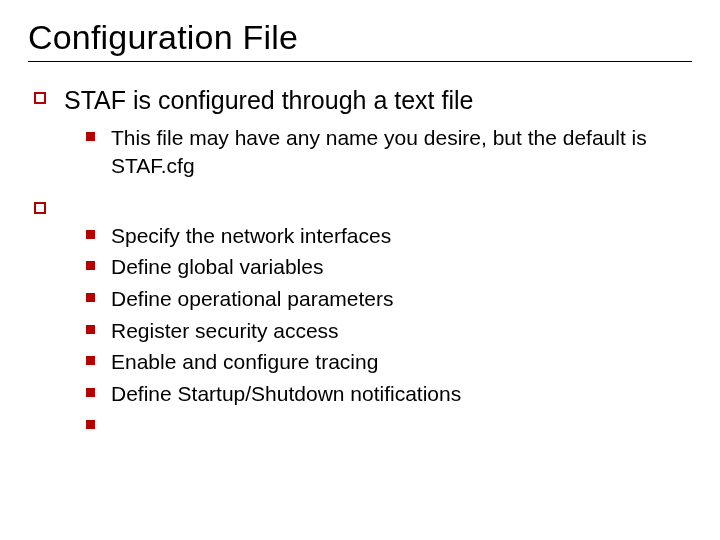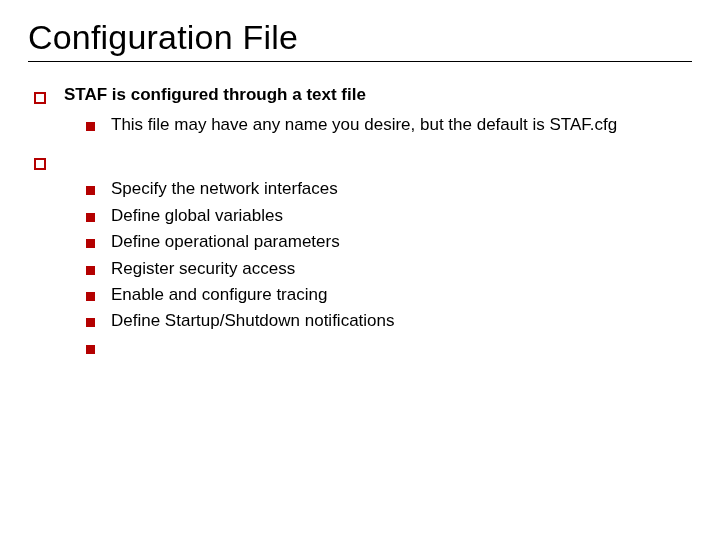--- a/index.html
+++ b/index.html
@@ -37,39 +37,38 @@
   }
   .l1 .bullet-box {
     flex: 0 0 auto;
     width: 12px;
     height: 12px;
     border: 2px solid #b40000;
     margin: 8px 18px 0 6px;
     box-sizing: border-box;
   }
   .l1 .text {
-    font-size: 17px;
+    font-size: 25px;
     line-height: 1.28;
-    font-weight: bold;
   }
   .l2 {
     display: flex;
     align-items: flex-start;
     margin: 6px 0 14px 0;
     padding-left: 58px;
   }
   .l2 .bullet-square {
     flex: 0 0 auto;
     width: 9px;
     height: 9px;
     background: #b40000;
     margin: 8px 16px 0 0;
   }
   .l2 .text {
-    font-size: 17px;
+    font-size: 21px;
     line-height: 1.32;
   }
   .l2.tight {
     margin: 4px 0 4px 0;
   }
 </style>
 </head>
 <body>
 
 <div class="slide">

